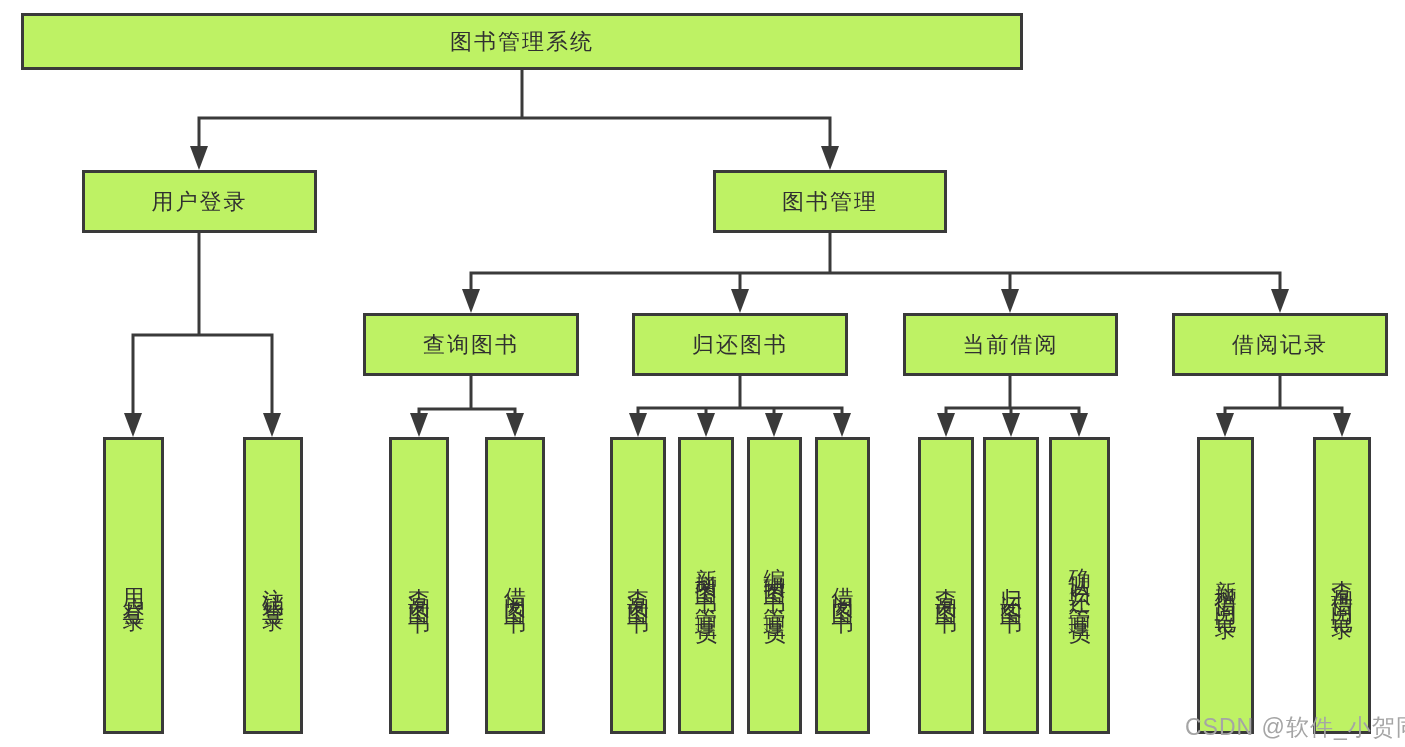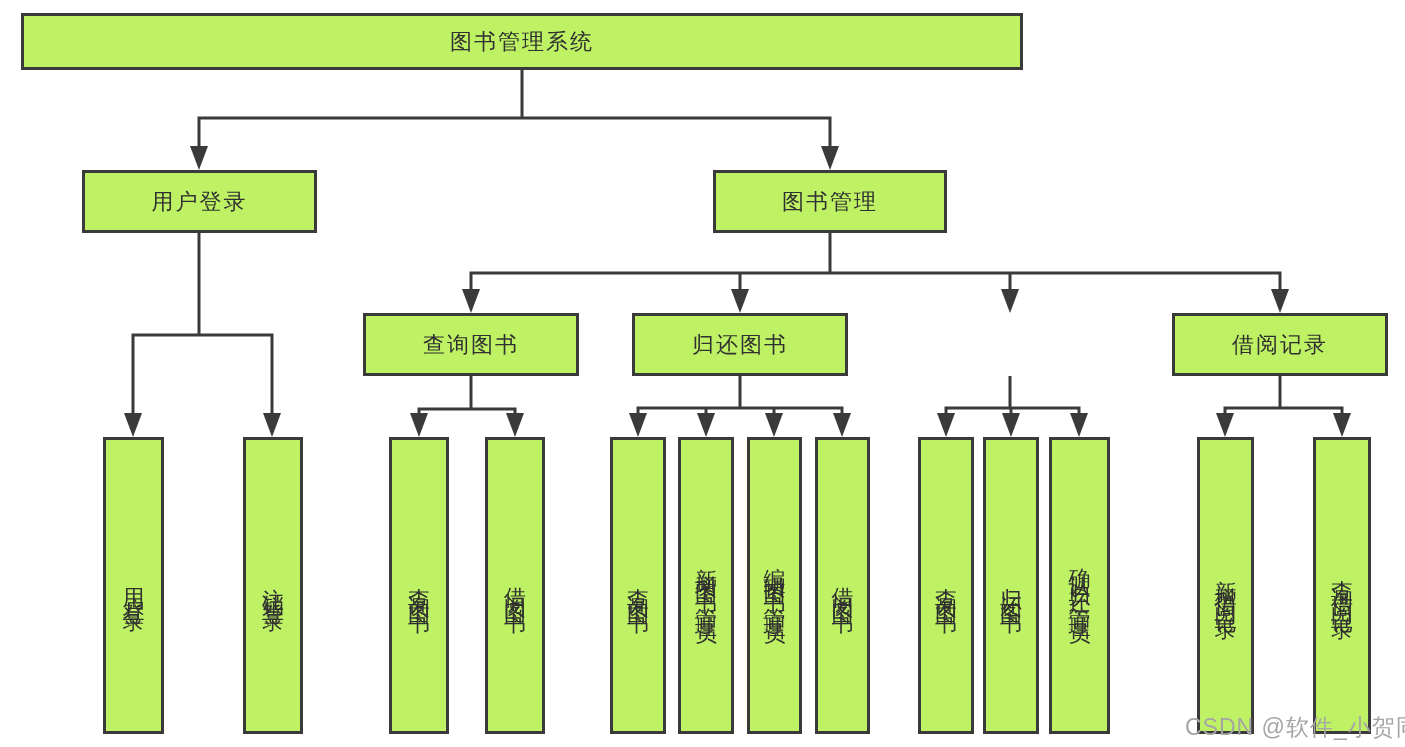--- a/index.html
+++ b/index.html
@@ -105,20 +105,21 @@
     </g>
   </svg>
 
   <div class="node" style="left:21px; top:13px; width:1002px; height:57px;">图书管理系统</div>
 
   <div class="node" style="left:82px; top:170px; width:235px; height:63px;">用户登录</div>
   <div class="node" style="left:713px; top:170px; width:234px; height:63px;text-align:right;">图书管理</div>
 
   <div class="node" style="left:363px; top:313px; width:216px; height:63px;">查询图书</div>
   <div class="node" style="left:632px; top:313px; width:216px; height:63px;">归还图书</div>
+  <div class="node" style="left:903px; top:313px; width:215px; height:63px;">当前借阅</div>
   <div class="node" style="left:1172px; top:313px; width:216px; height:63px;">借阅记录</div>
 
   <div class="node" style="left:103px; top:437px; width:61px; height:297px;">
     <span class="vtext">用户登录</span>
   </div>
   <div class="node" style="left:243px; top:437px; width:60px; height:297px;">
     <span class="vtext">注销登录</span>
   </div>
 
   <div class="node" style="left:389px; top:437px; width:60px; height:297px;">

